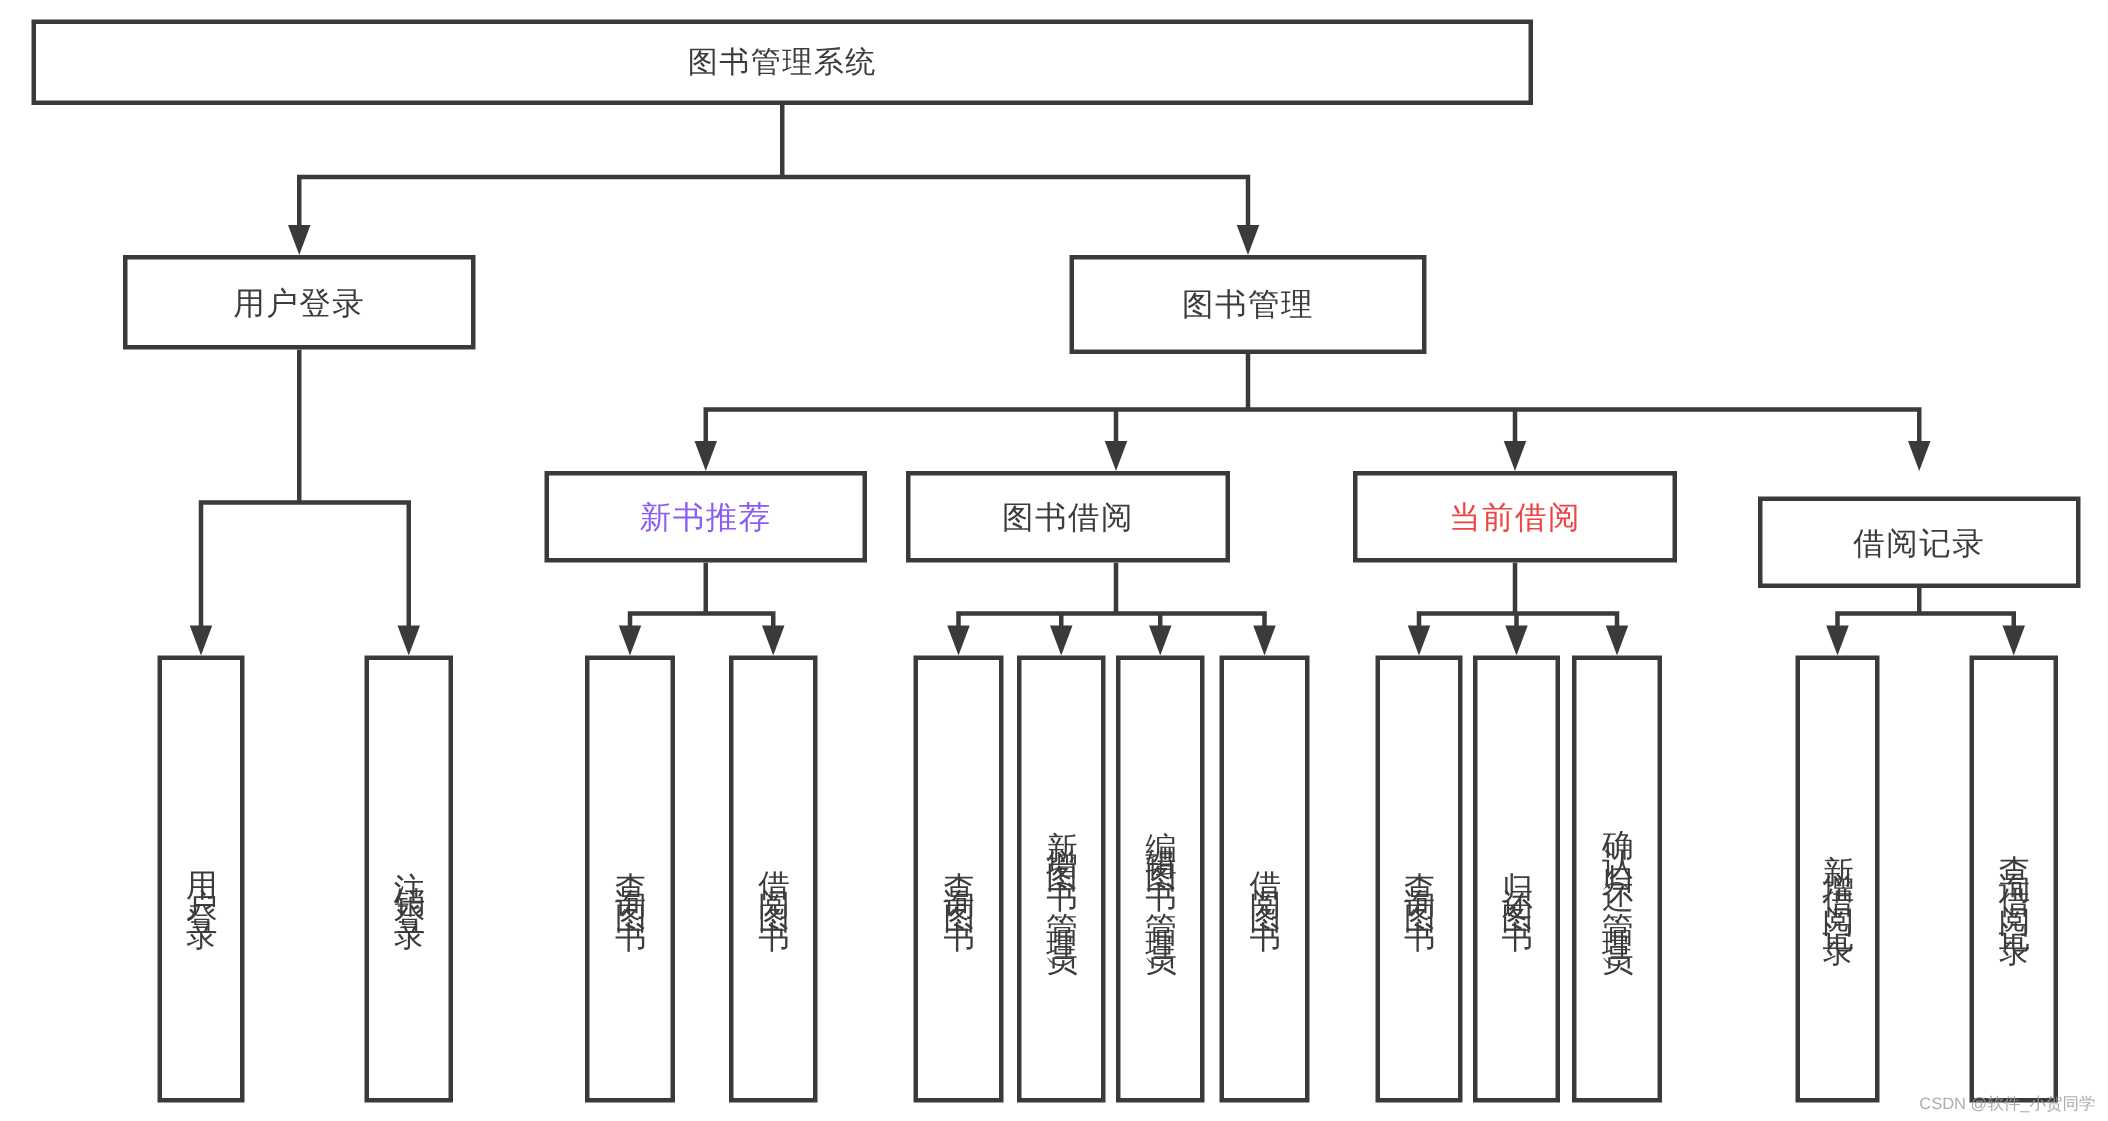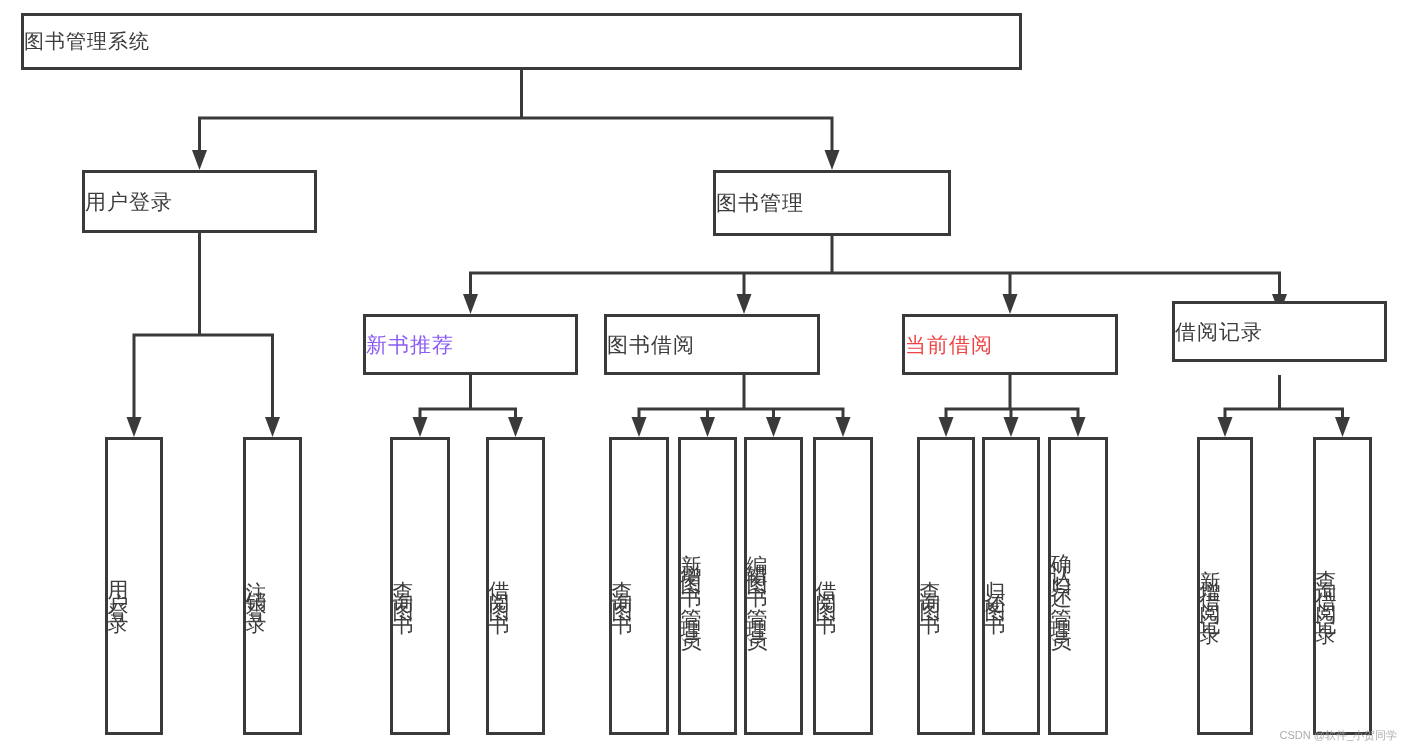--- a/index.html
+++ b/index.html
@@ -21,21 +21,21 @@
     top: 0;
     z-index: 1;
   }
   .node {
     position: absolute;
     box-sizing: border-box;
     background: #ffffff;
     border: 3px solid #3a3a3a;
     display: flex;
     align-items: center;
-    justify-content: flex-start;
+    justify-content: center;
     z-index: 2;
     color: #3c3c3c;
   }
   .node.h .lbl {
     font-size: 21px;
     letter-spacing: 1px;
     white-space: nowrap;
   }
   .node.h.root-box .lbl {
     font-size: 20px;
@@ -102,21 +102,21 @@
       </div>
       <div class="node h" style="left: 363px; top: 314px; width: 215px; height: 61px; border-color: rgb(58, 58, 58); color: #8b5cf6;">
         <span class="lbl">新书推荐</span>
       </div>
       <div class="node h" style="left: 604px; top: 314px; width: 216px; height: 61px; border-color: rgb(58, 58, 58); color: rgb(60, 60, 60);">
         <span class="lbl">图书借阅</span>
       </div>
       <div class="node h" style="left: 902px; top: 314px; width: 216px; height: 61px; border-color: rgb(58, 58, 58); color: #ef4444;">
         <span class="lbl">当前借阅</span>
       </div>
-      <div class="node h" style="left: 1172px; top: 301px; width: 215px; height: 61px; border-color: rgb(58, 58, 58); color: rgb(60, 60, 60);">
+      <div class="node h" style="left: 1172px; top: 331px; width: 215px; height: 61px; border-color: rgb(58, 58, 58); color: rgb(60, 60, 60);">
         <span class="lbl">借阅记录</span>
       </div>
       <div class="node v" style="left: 105px; top: 437px; width: 58px; height: 298px; border-color: rgb(58, 58, 58); color: rgb(60, 60, 60);">
         <span class="lbl">用户登录</span>
       </div>
       <div class="node v" style="left: 243px; top: 437px; width: 59px; height: 298px; border-color: rgb(58, 58, 58); color: rgb(60, 60, 60);">
         <span class="lbl">注销登录</span>
       </div>
       <div class="node v" style="left: 390px; top: 437px; width: 60px; height: 298px; border-color: rgb(58, 58, 58); color: rgb(60, 60, 60);">
         <span class="lbl">查询图书</span>

